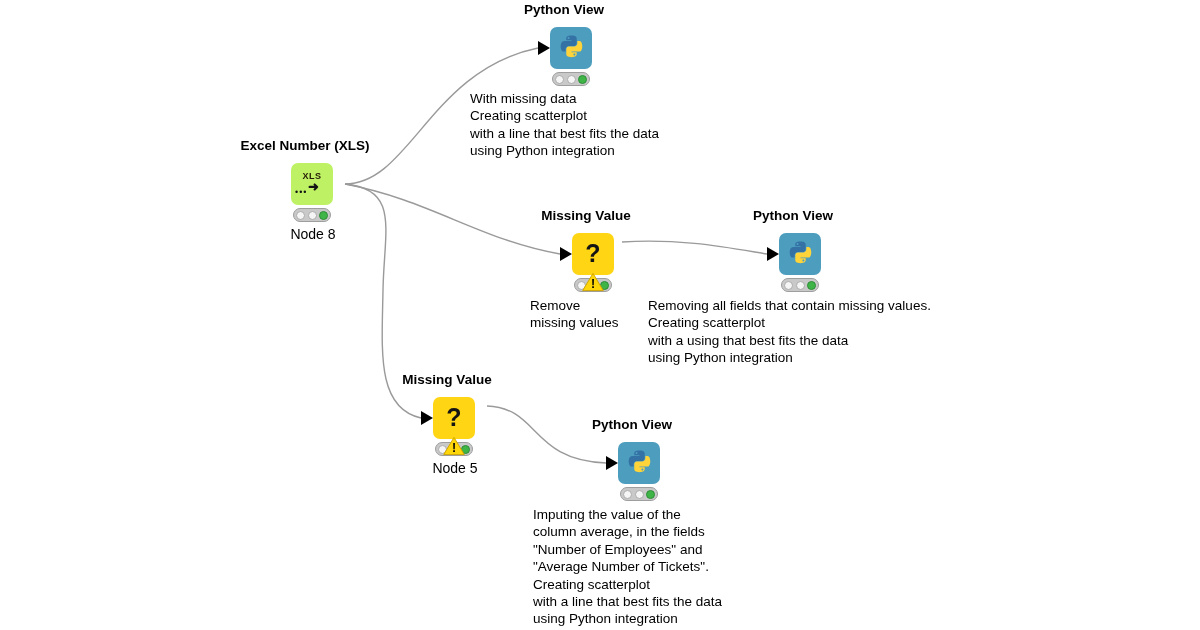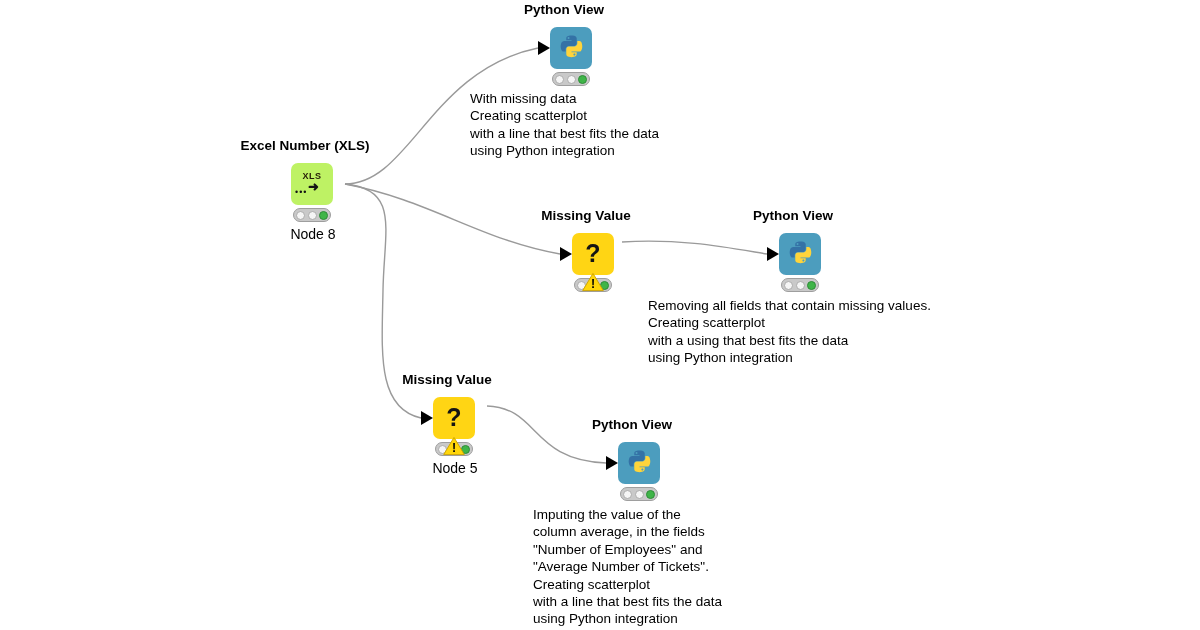--- a/index.html
+++ b/index.html
@@ -169,20 +169,22 @@
       <span class="light"></span>
       <span class="light"></span>
       <span class="light on"></span>
     </div>
   </div>
 
   <div class="anno" style="left:470px;top:90px">With missing data
 Creating scatterplot
 with a line that best fits the data
 using Python integration</div>
+  <div class="anno" style="left:530px;top:297px">Remove
+missing values</div>
   <div class="anno" style="left:648px;top:297px">Removing all fields that contain missing values.
 Creating scatterplot
 with a using that best fits the data
 using Python integration</div>
   <div class="anno" style="left:533px;top:506px">Imputing the value of the
 column average, in the fields
 "Number of Employees" and
 "Average Number of Tickets".
 Creating scatterplot
 with a line that best fits the data

